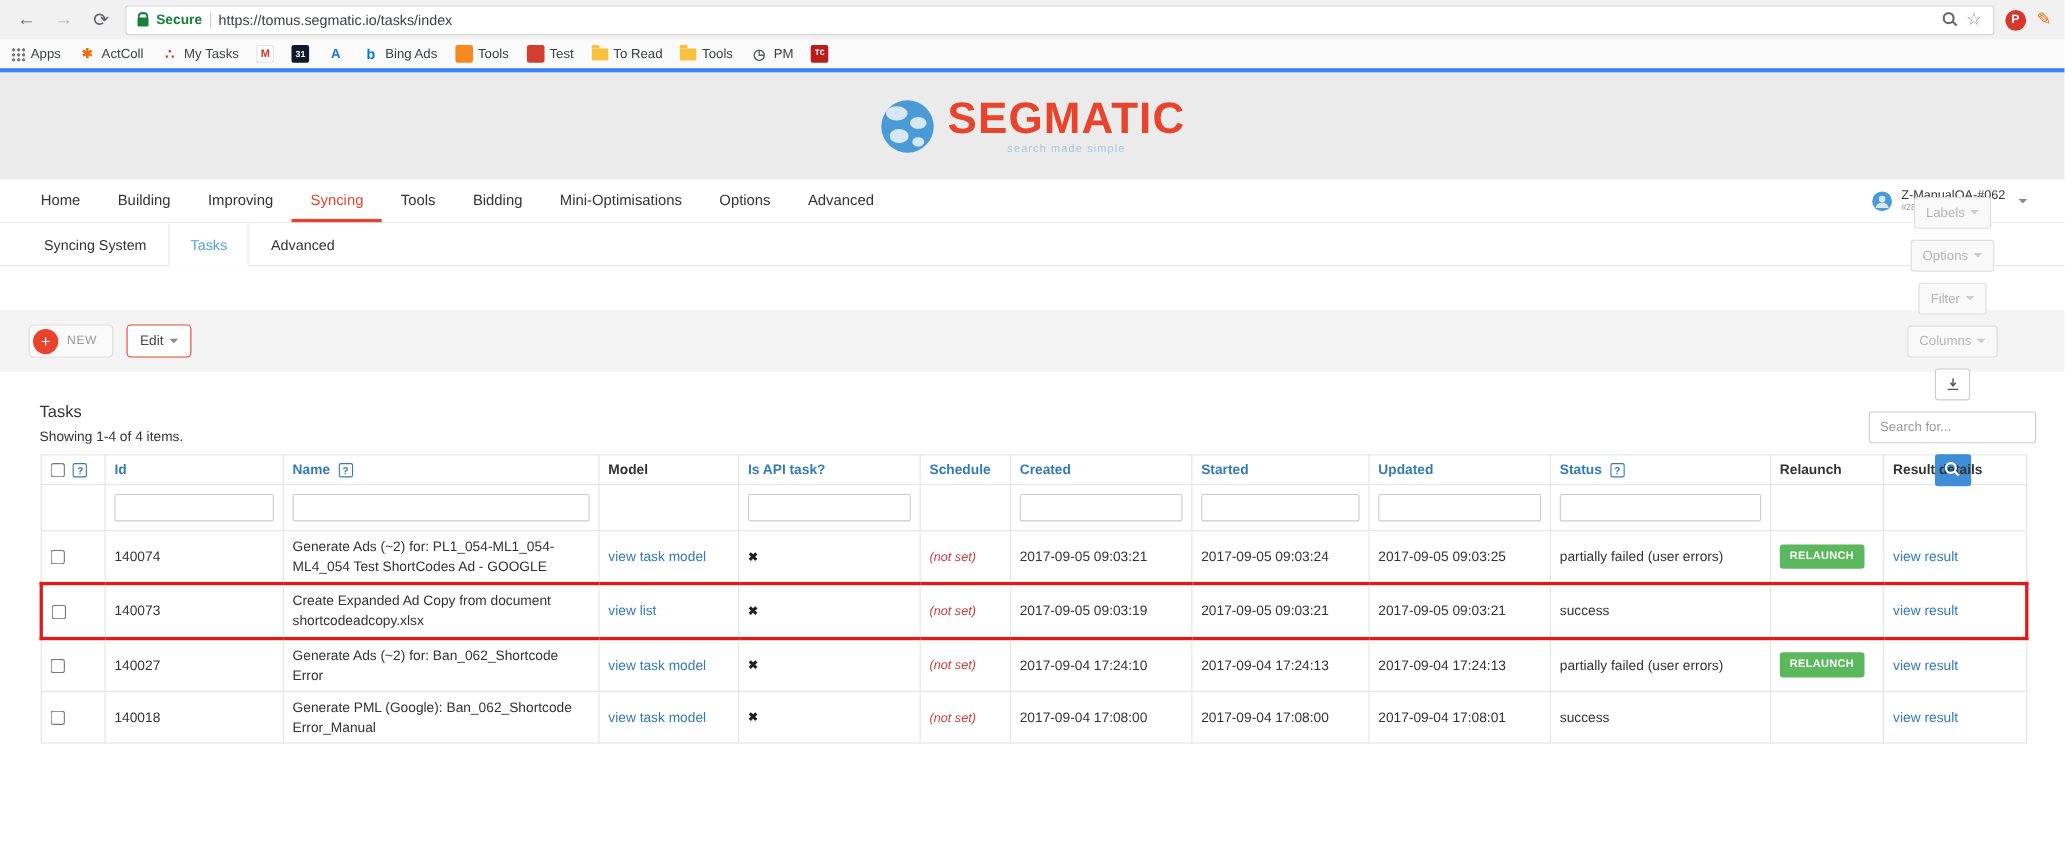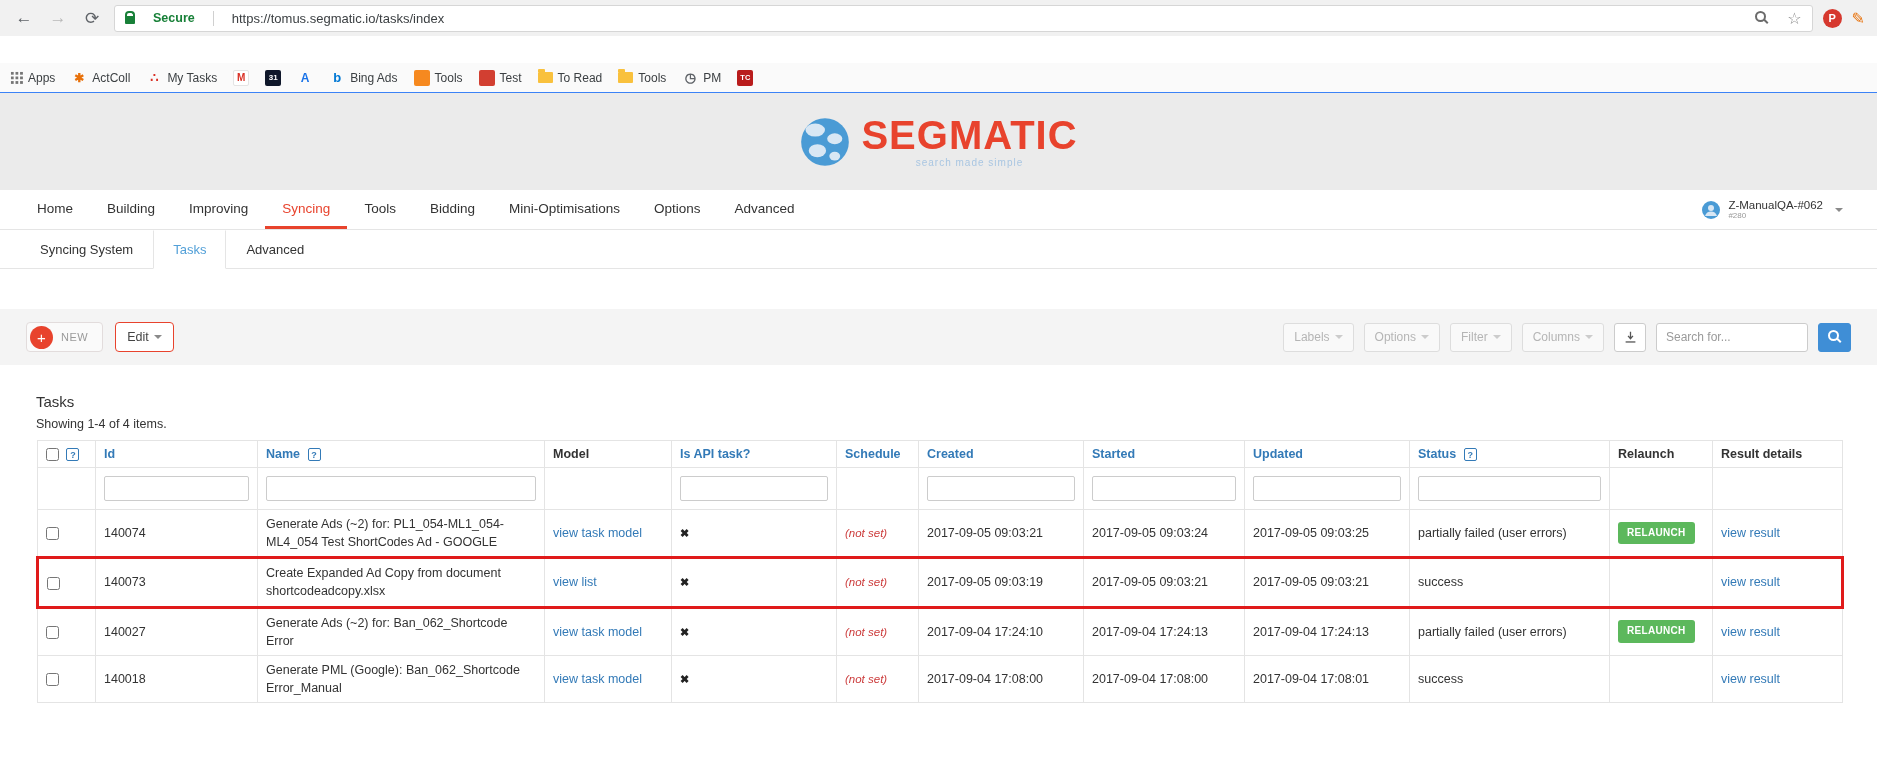--- a/index.html
+++ b/index.html
@@ -5,21 +5,21 @@
   * { margin:0; padding:0; box-sizing:border-box; }
   html,body { width:1877px; height:770px; overflow:hidden; background:#fff;
     font-family:"Liberation Sans", sans-serif; color:#333; }
 
   
   .chrome-toolbar { height:36px; background:#f1f1f1; display:flex; align-items:center;
     padding:0 12px; gap:10px; }
   .nav-icon { font-size:17px; color:#5f6368; width:24px; text-align:center; cursor:pointer; }
   .nav-icon.disabled { color:#b8b8b8; }
   .address-bar { flex:1; height:27px; background:#fff; border:1px solid #d6d6d6;
-    border-radius:3px; display:flex; align-items:center; padding:0 10px; gap:18px; }
+    border-radius:3px; display:flex; align-items:center; padding:0 10px; gap:7px; }
   .lock { width:10px; height:8px; background:#188038; border-radius:1px; position:relative;
     display:inline-block; margin-top:4px; }
   .lock::before { content:""; position:absolute; width:6px; height:5px;
     border:2px solid #188038; border-bottom:none; border-radius:4px 4px 0 0; top:-5px; left:0; }
   .secure-label { color:#188038; font-size:12.5px; font-weight:bold; }
   .addr-divider { width:1px; height:15px; background:#d0d0d0; }
   .url-text { font-size:13px; color:#3c4043; }
   .addr-spacer { flex:1; }
   .magnifier { position:relative; width:14px; height:14px; display:inline-block; }
   .magnifier::before { content:""; position:absolute; width:7px; height:7px;
@@ -28,39 +28,39 @@
     background:#6b6b6b; transform:rotate(-45deg); left:10px; top:8px; }
   .magnifier.white::before { border-color:#fff; }
   .magnifier.white::after { background:#fff; }
   .star-icon { font-size:16px; color:#8a8a8a; cursor:pointer; }
   .ext-p { width:19px; height:19px; border-radius:50%; background:#d6382e; color:#fff;
     font-size:11px; font-weight:bold; display:inline-flex; align-items:center;
     justify-content:center; cursor:pointer; }
   .ext-pencil { font-size:16px; color:#e8710a; cursor:pointer; }
 
   
-  .bookmarks-bar { height:30px; background:#fafafa; border-bottom:1px solid #3b82f6;
-    display:flex; align-items:center; padding:0 10px; gap:16px;margin-top:27px; }
+  .bookmarks-bar { height:30px; background:#fafafa; border-bottom:4px solid #3b82f6;
+    display:flex; align-items:center; padding:0 10px; gap:16px; }
   .bm-item { display:inline-flex; align-items:center; gap:5px; cursor:pointer; }
   .bm-label { font-size:12px; color:#3c4043; }
   .apps-grid { width:13px; height:13px; display:inline-block;
     background-image:radial-gradient(#757575 1.3px, transparent 1.4px);
     background-size:4.6px 4.6px; }
   .bm-badge { width:16px; height:16px; border-radius:2px; display:inline-flex;
     align-items:center; justify-content:center; font-size:10px; font-weight:bold; }
   .ic-act::before { content:"✱"; color:#e8710a; font-size:12px; }
   .ic-mytasks::before { content:"∴"; color:#d93025; font-weight:bold; font-size:13px; }
   .ic-gmail { background:#fff; border:1px solid #e4e4e4; color:#d93025; }
   .ic-cal { background:#0f172a; color:#fff; font-size:8px; }
   .ic-ga { color:#1a73e8; font-size:12px; }
   .ic-bing { color:#0078d4; font-size:13px; }
   .ic-tomus { background:#f6891f; }
   .ic-test { background:#d23f31; }
   .ic-pm::before { content:"◷"; color:#5f6368; font-size:13px; }
-  .ic-tc { background:#b91c1c; color:#fff; font-size:7.5px; }
+  .ic-tc { background:#b91c1c; color:#fff; font-size:7.5px;font-family:Liberation Mono, monospace; }
   .bm-folder { width:15px; height:11px; background:#f9c13d; border-radius:1px;
     position:relative; display:inline-block; }
   .bm-folder::before { content:""; position:absolute; top:-3px; left:0; width:7px;
     height:3px; background:#f9c13d; border-radius:1px 1px 0 0; }
 
   
   .site-header { height:97px; background:#ebebeb; display:flex; align-items:center;
     justify-content:center; }
   .logo { display:flex; align-items:center; gap:10px; }
   .logo-text .brand { font-size:40px; font-weight:bold; color:#e8432d; letter-spacing:1px;
@@ -94,21 +94,21 @@
     align-items:center; padding:0 26px; gap:12px; }
   .btn-new { display:inline-flex; align-items:center; height:30px; background:#fafafa;
     border:1px solid #e2dcdc; border-radius:4px; padding:0 14px 0 3px; cursor:pointer; }
   .btn-new .plus-circle { width:23px; height:23px; border-radius:50%; background:#e8432d;
     color:#fff; font-size:15px; display:inline-flex; align-items:center; justify-content:center;
     margin-right:8px; }
   .btn-new .new-label { font-size:11px; color:#9a9a9a; letter-spacing:0.5px; }
   .btn-edit { display:inline-flex; align-items:center; height:30px; background:#fff;
     border:1px solid #e8432d; border-radius:4px; padding:0 11px; font-size:12.5px;
     color:#444; cursor:pointer; }
-  .toolbar-right { margin-left:auto; display:flex; align-items:center; gap:10px; }
+  .toolbar-right { margin-left:auto; display:flex; align-items:center; gap:10px;flex-direction:column; }
   .btn-disabled { display:inline-flex; align-items:center; height:29px; background:#f9f9f9;
     border:1px solid #ddd; border-radius:3px; padding:0 10px; font-size:12px; color:#b5b5b5; }
   .btn-disabled .caret { border-top-color:#ccc; }
   .btn-download { width:32px; height:29px; background:#fff; border:1px solid #ccc;
     border-radius:3px; display:inline-flex; align-items:center; justify-content:center;
     cursor:pointer; }
   .search-input { width:152px; height:29px; border:1px solid #ccc; border-radius:3px;
     padding:0 9px; font-size:12px; font-family:"Liberation Sans",sans-serif; color:#333; }
   .search-input::placeholder { color:#9a9a9a; }
   .btn-search { width:33px; height:29px; background:#3f8ed6; border:1px solid #3f8ed6;

